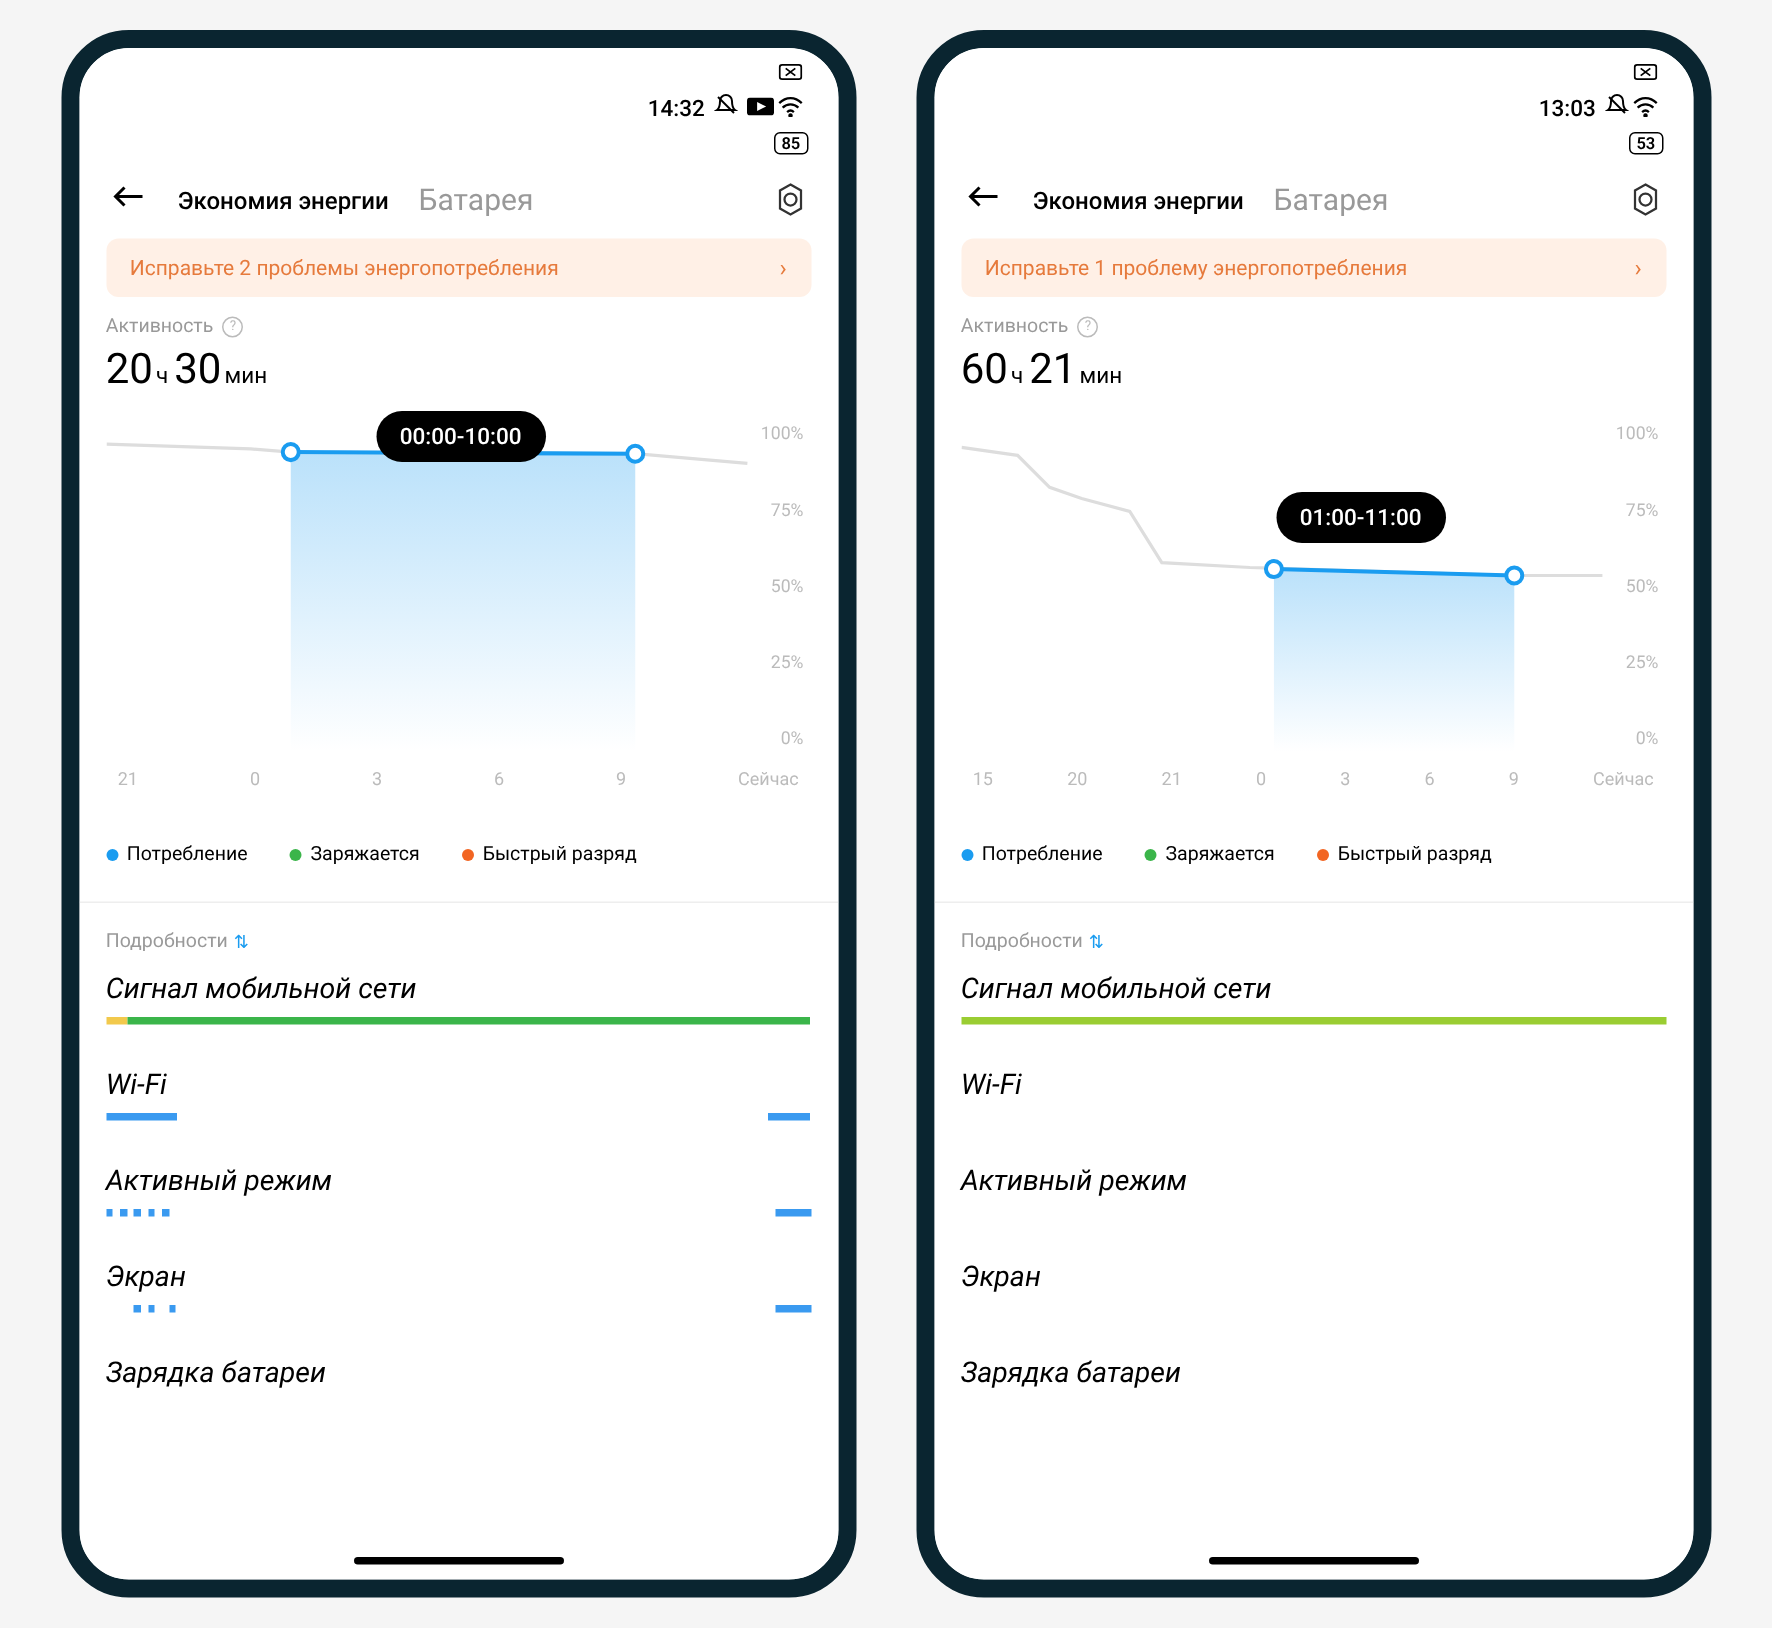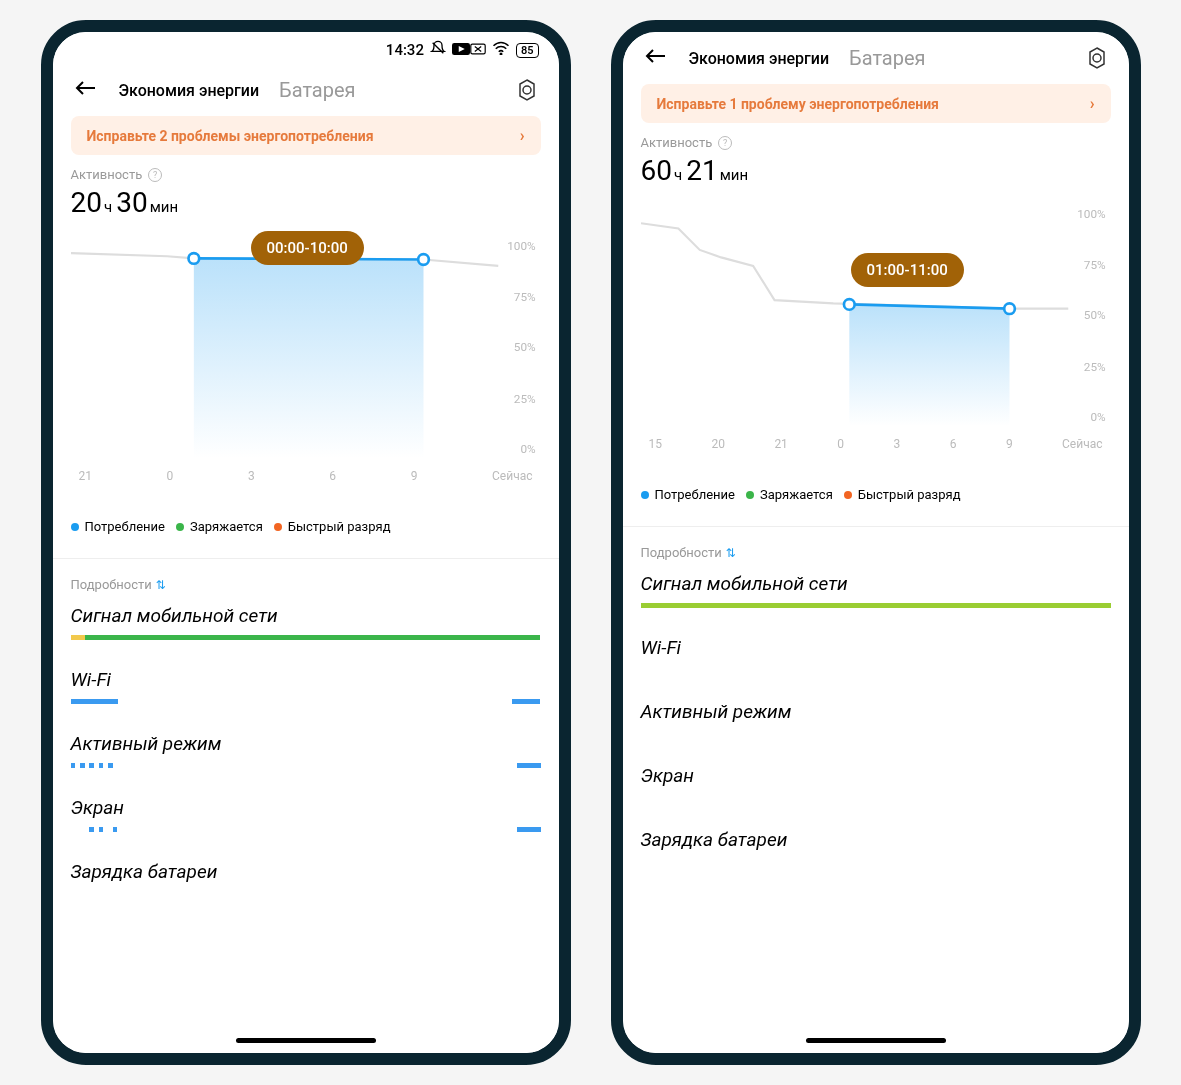--- a/index.html
+++ b/index.html
@@ -1,38 +1,38 @@
 <!DOCTYPE html>
 <html><head>
 <meta charset="utf-8">
 <style>
 * { margin: 0; padding: 0; box-sizing: border-box; font-family: -apple-system, BlinkMacSystemFont, 'Segoe UI', Roboto, sans-serif; }
 body { background: #f5f5f5; padding: 20px; display: flex; gap: 40px; justify-content: center; }
 .phone { width: 530px; height: 1045px; background: #fff; border: 12px solid #0a2530; border-radius: 45px; position: relative; overflow: hidden; }
 .screen { width: 100%; height: 100%; background: #fff; display: flex; flex-direction: column; border-radius: 33px; overflow: hidden; }
 .status-bar { display: flex; justify-content: flex-end; align-items: center; padding: 8px 20px 4px; font-size: 15px; font-weight: 500; }
 .status-left { display: flex; align-items: center; gap: 6px; }
-.status-right { display: flex; align-items: center; gap: 6px; }
+.status-right { display: flex; align-items: center; gap: 6px; flex-direction: column; }
 .header { display: flex; align-items: center; padding: 12px 20px; gap: 20px; }
 .back-icon { font-size: 24px; cursor: pointer; }
 .tab-title { font-size: 16px; font-weight: 500; }
 .tab-inactive { color: #999; font-size: 20px; }
 .gear { margin-left: auto; width: 24px; height: 24px; }
-.banner { margin: 0 18px 12px; background: #fff0e6; padding: 10px 16px; border-radius: 8px; display: flex; align-items: center; justify-content: space-between; color: #e67a3c; font-size: 14px; overflow:hidden; white-space:nowrap;font-weight:bold; }
+.banner { margin: 0 18px 12px; background: #fff0e6; padding: 10px 16px; border-radius: 8px; display: flex; align-items: center; justify-content: space-between; color: #e67a3c; font-size: 14px; overflow:hidden; white-space:nowrap; }
 .banner-arrow { color: #e67a3c; font-size: 16px; }
 .content { padding: 0 18px; flex: 1; overflow: hidden; }
 .activity-label { color: #999; font-size: 13px; display: flex; align-items: center; gap: 6px; margin-bottom: 4px; }
 .help-icon { width: 14px; height: 14px; border: 1px solid #bbb; border-radius: 50%; display: inline-flex; align-items: center; justify-content: center; font-size: 9px; color: #bbb; }
 .duration { font-size: 28px; font-weight: 400; margin-bottom: 12px; }
 .duration .unit { font-size: 15px; margin-left: 2px; margin-right: 4px; }
 .chart-wrap { position: relative; height: 270px; margin-bottom: 18px; }
-.time-badge { position: absolute; background: #a16207; color: #fff; padding: 8px 16px; border-radius: 20px; font-size: 15px; font-weight: 500; z-index: 3; white-space: nowrap; }
+.time-badge { position: absolute; background: #000000; color: #fff; padding: 8px 16px; border-radius: 20px; font-size: 15px; font-weight: 500; z-index: 3; white-space: nowrap; }
 .chart-svg { width: 100%; height: 230px; }
 .x-labels { display: flex; justify-content: space-between; font-size: 12px; color: #bbb; padding: 4px 8px 0; }
-.legend { display: flex; gap: 11px; font-size: 13px; margin-bottom: 24px; }
+.legend { display: flex; gap: 28px; font-size: 13px; margin-bottom: 24px; }
 .legend-item { display: flex; align-items: center; gap: 6px; }
 .dot { width: 8px; height: 8px; border-radius: 50%; }
 .dot-blue { background: #1a9cf0; }
 .dot-green { background: #3bb54a; }
 .dot-orange { background: #f26522; }
 .divider { height: 1px; background: #eee; margin: 18px -18px; }
 .details-label { color: #999; font-size: 13px; display: flex; align-items: center; gap: 4px; margin-bottom: 12px; }
 .sort-icon { color: #1a9cf0; font-size: 12px; }
 .detail-item { margin-bottom: 28px; }
 .detail-title { font-size: 19px; margin-bottom: 8px; font-style: italic; }
@@ -178,20 +178,41 @@
           <div class="detail-item">
       <div class="detail-title">Зарядка батареи</div>
       <div class="bar-track"></div>
     </div>
     </div>
     <div class="home-indicator"></div>
   </div>
     </div>
     <div class="phone">
   <div class="screen">
+    <div class="status-bar">
+      <div class="status-left">
+        <span>13:03</span>
+        <span><svg width="16" height="16" viewBox="0 0 24 24" fill="none" stroke="#000" stroke-width="2">
+                <path d="M18 8a6 6 0 0 0-12 0c0 7-3 9-3 9h18s-3-2-3-9"></path>
+                <path d="M4 4l16 16"></path>
+              </svg></span>
+
+      </div>
+      <div class="status-right">
+        <span><svg width="16" height="12" viewBox="0 0 20 14" fill="none" stroke="#000" stroke-width="1.5">
+                <rect x="1" y="1" width="18" height="12" rx="2"></rect>
+                <path d="M6 4l8 6M14 4l-8 6"></path>
+              </svg></span>
+        <span><svg width="18" height="14" viewBox="0 0 24 18" fill="none" stroke="#000" stroke-width="2">
+                <path d="M2 6c6-6 14-6 20 0M5 10c4-4 10-4 14 0M9 14c2-2 4-2 6 0"></path>
+                <circle cx="12" cy="17" r="1" fill="#000"></circle>
+              </svg></span>
+        <span style="border:1.5px solid #000;border-radius:4px;padding:0 4px;font-size:11px;font-weight:600;">53</span>
+      </div>
+    </div>
     <div class="header">
       <span class="back-icon"><svg width="26" height="20" viewBox="0 0 26 20" fill="none" stroke="#000" stroke-width="2">
               <path d="M22 10H4M10 4l-6 6 6 6"></path>
             </svg></span>
       <span class="tab-title">Экономия энергии</span>
       <span class="tab-inactive">Батарея</span>
       <span class="gear"><svg width="24" height="24" viewBox="0 0 24 24" fill="none" stroke="#333" stroke-width="1.5">
               <polygon points="12,2 19,6 19,18 12,22 5,18 5,6"></polygon>
               <circle cx="12" cy="12" r="4"></circle>
             </svg></span>

